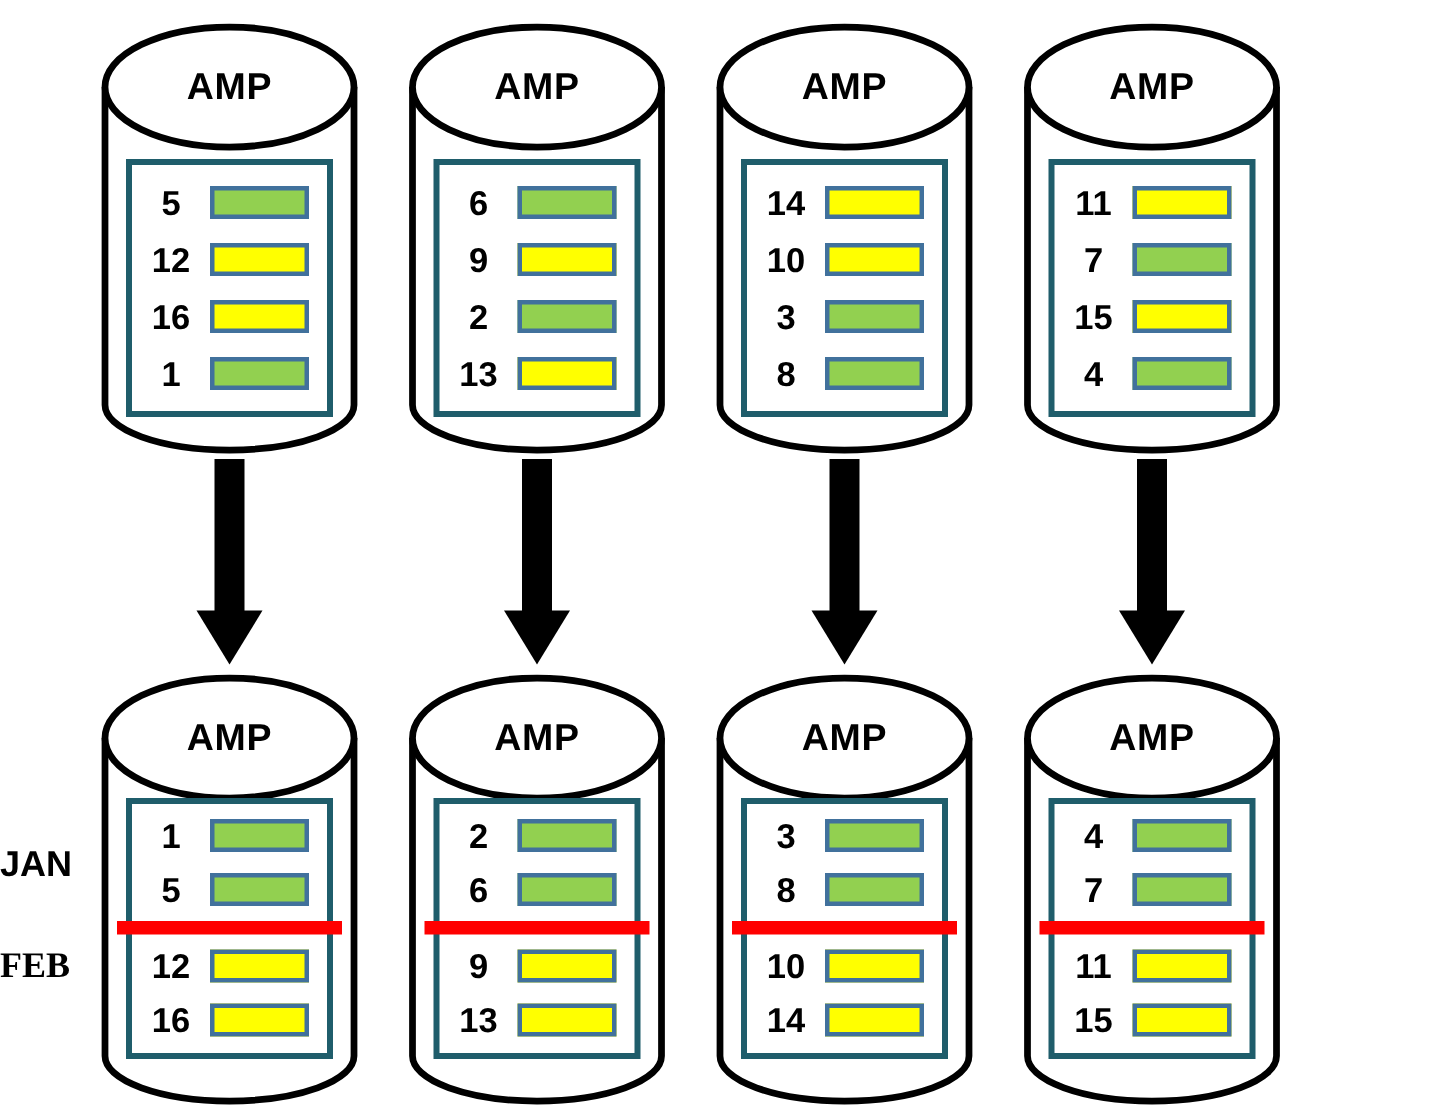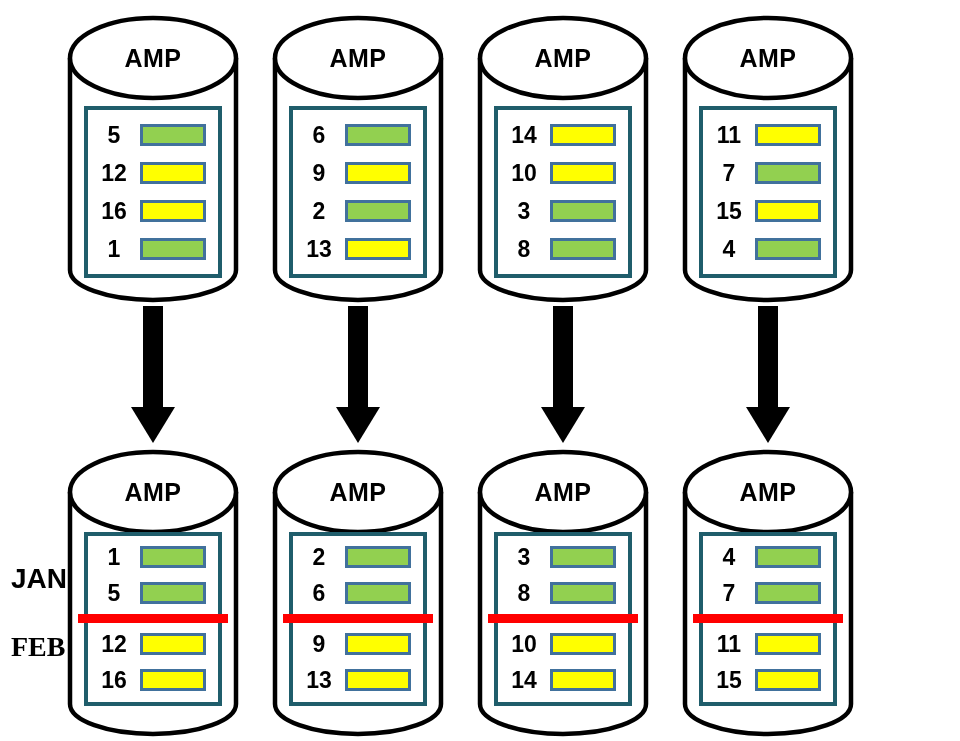--- a/index.html
+++ b/index.html
@@ -88,22 +88,22 @@
   .arrow .head {
     position: absolute; left: 0; top: 101px;
     width: 0; height: 0;
     border-left: 22px solid transparent;
     border-right: 22px solid transparent;
     border-top: 36px solid var(--outline);
   }
   
   .month-label {
     position: absolute;
-    left: 11px;
-    font-size: 28px;
+    left: 0;
+    font-size: 24px;
   }
   .month-label.jan { top: 563px; }
   .month-label.feb { top: 631px; font-family: Liberation Serif, serif; }
 </style>
 </head>
 <body>
 
 <div class="canvas">
 
   <div class="cyl" style="left:66px; top:12px;">

